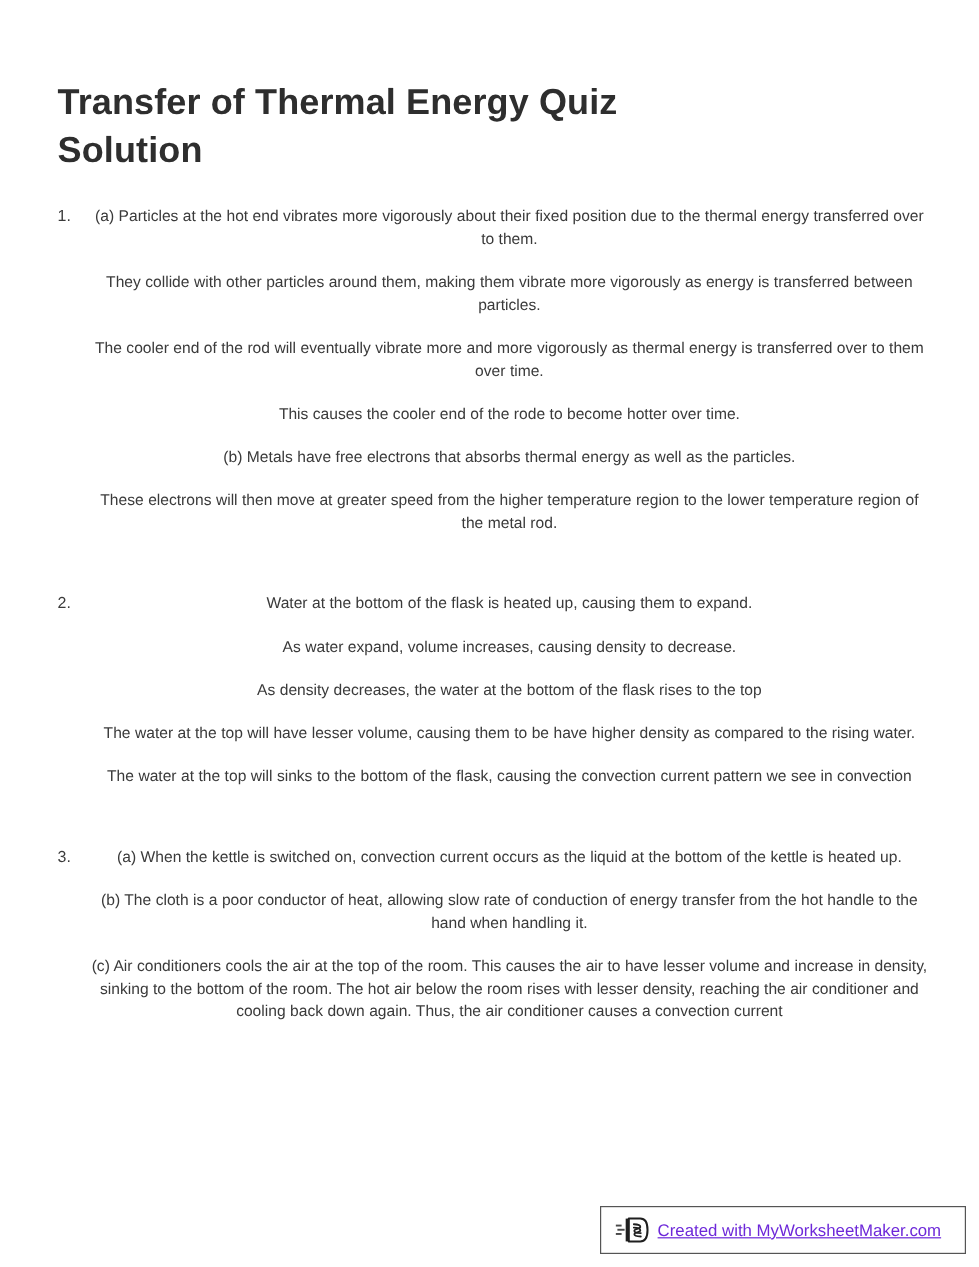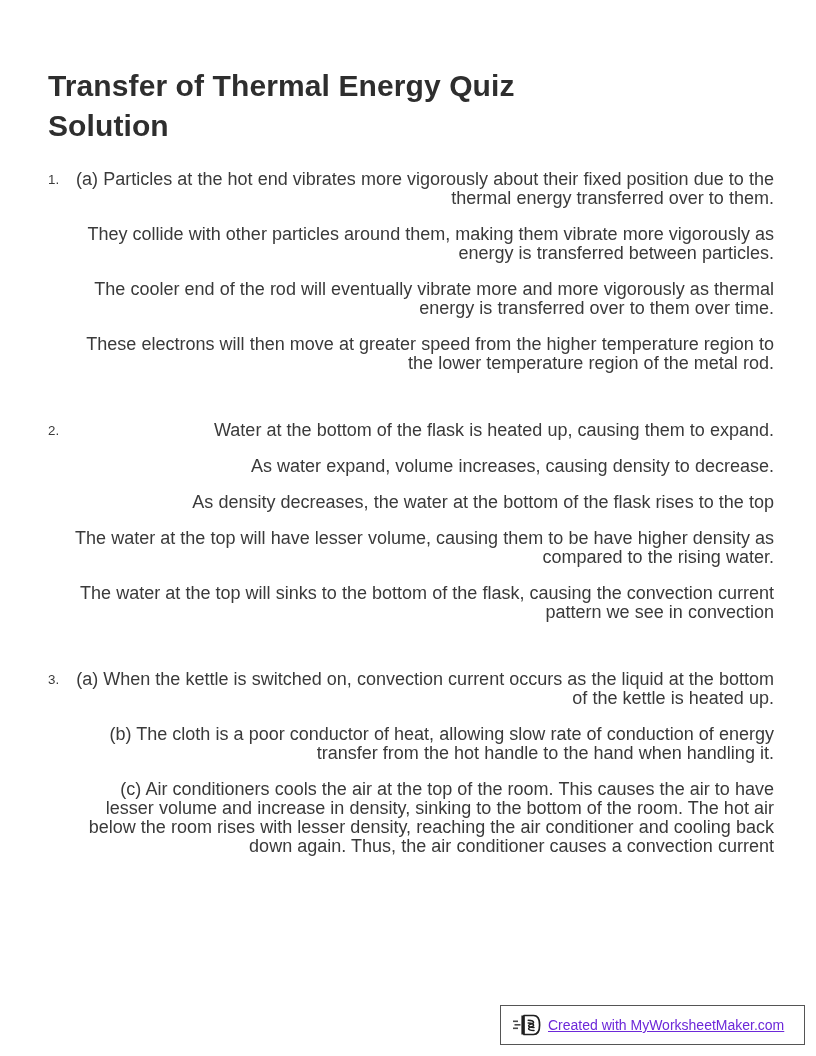--- a/index.html
+++ b/index.html
@@ -63,25 +63,25 @@
     font-size: 13.3px;
     line-height: 19px;
     color: #3a3a3a;
   }
 
   .q-body {
     margin-left: 27px;
   }
 
   .para {
-    font-size: 18px;
+    font-size: 13px;
     line-height: 19px;
     color: #3a3a3a;
     margin: 0 0 17px 0;
-    text-align: right;
+    text-align: center;
     word-spacing: 0.1px;
   }
   .para:last-child { margin-bottom: 0; }
 
   
   .footer-badge {
     position: absolute;
     left: 500px;
     top: 1005px;
     width: 305px;
@@ -117,20 +117,22 @@
 Solution</h1>
 
   <div class="content">
 
     <div class="question">
       <div class="q-number">1.</div>
       <div class="q-body">
         <p class="para">(a) Particles at the hot end vibrates more vigorously about their fixed position due to the thermal energy transferred over to them.</p>
         <p class="para">They collide with other particles around them, making them vibrate more vigorously as energy is transferred between particles.</p>
         <p class="para">The cooler end of the rod will eventually vibrate more and more vigorously as thermal energy is transferred over to them over time.</p>
+        <p class="para">This causes the cooler end of the rode to become hotter over time.</p>
+        <p class="para">(b) Metals have free electrons that absorbs thermal energy as well as the particles.</p>
         <p class="para">These electrons will then move at greater speed from the higher temperature region to the lower temperature region of the metal rod.</p>
       </div>
     </div>
 
     <div class="question">
       <div class="q-number">2.</div>
       <div class="q-body">
         <p class="para">Water at the bottom of the flask is heated up, causing them to expand.</p>
         <p class="para">As water expand, volume increases, causing density to decrease.</p>
         <p class="para">As density decreases, the water at the bottom of the flask rises to the top</p>

